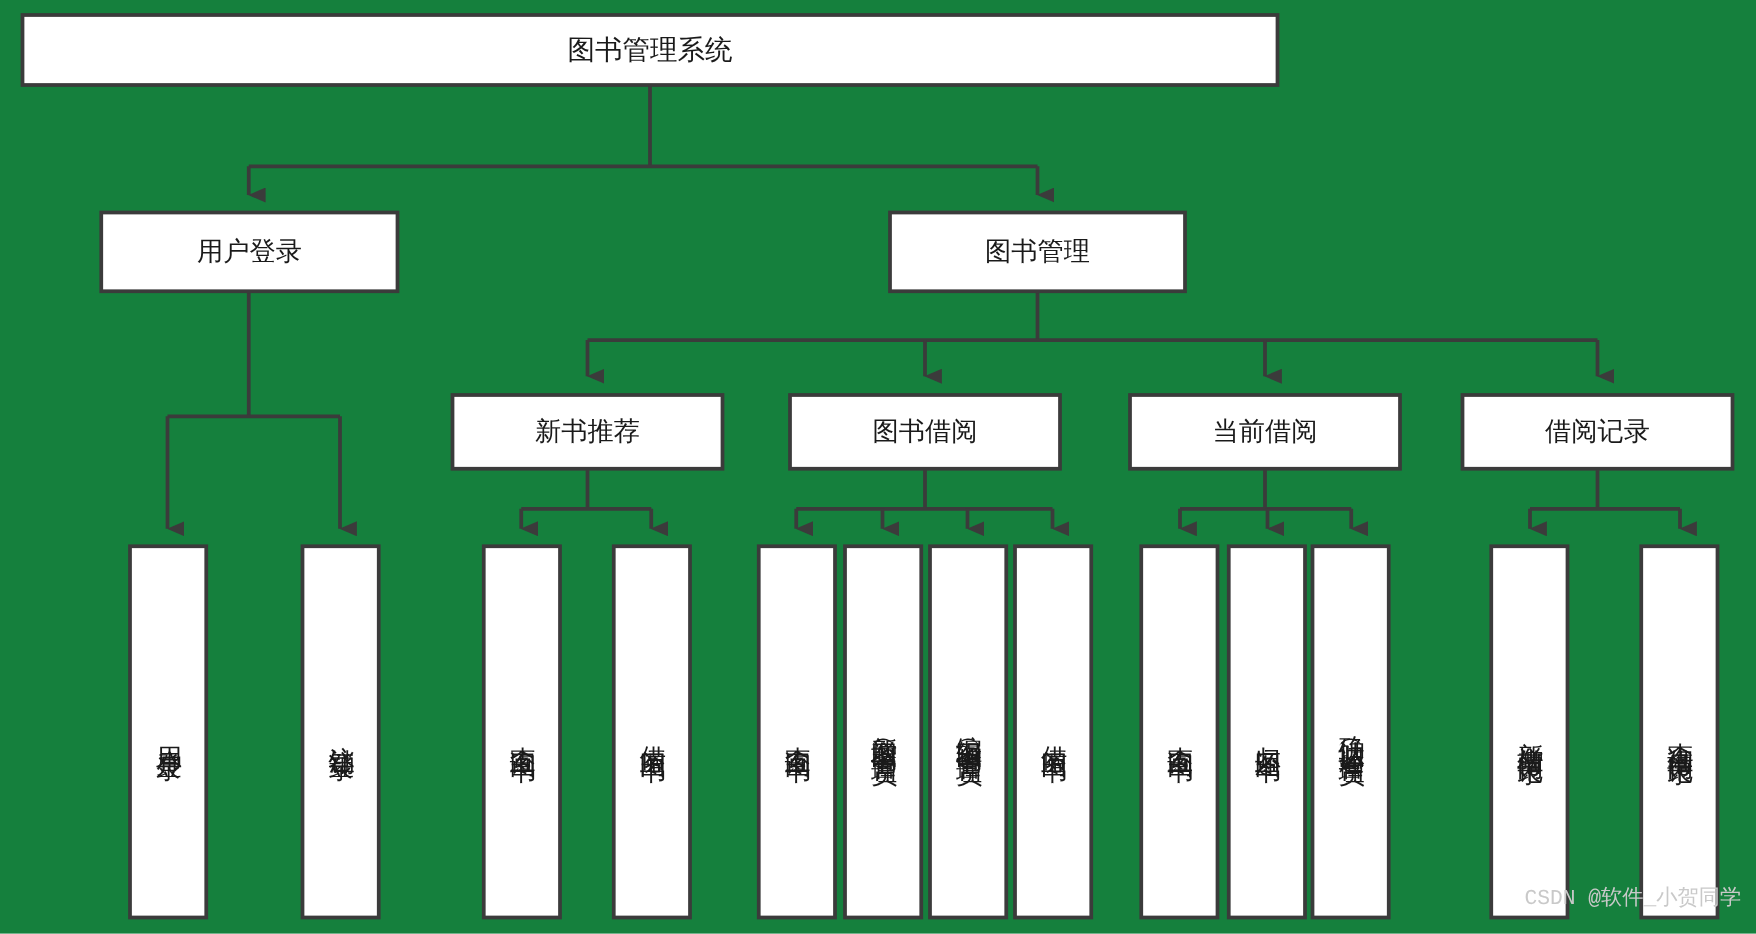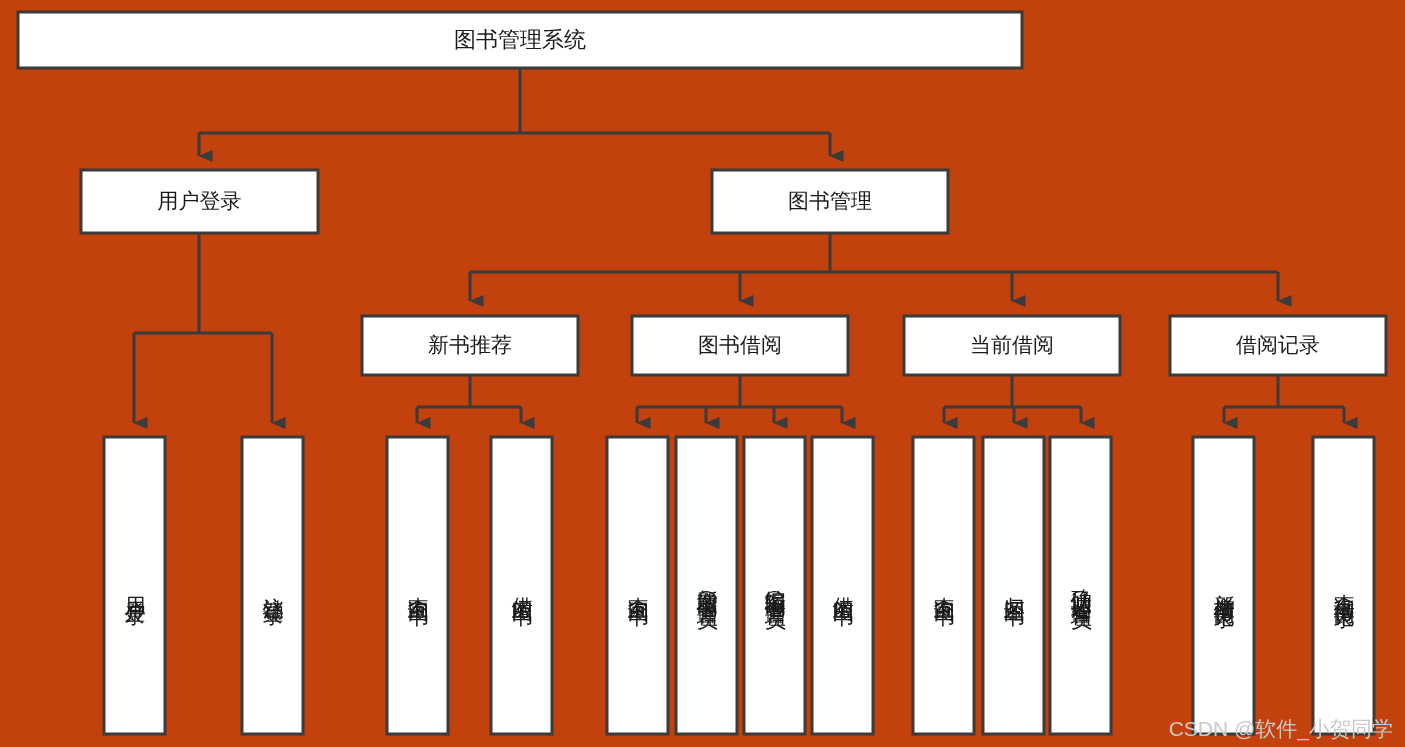--- a/index.html
+++ b/index.html
@@ -8,21 +8,21 @@
     padding: 0;
     background: #ffffff;
   }
   body {
     font-family: "Liberation Sans", "DejaVu Sans", sans-serif;
   }
   #diagram-root {
     position: relative;
     width: 1405px;
     height: 747px;
-    background: #c2410c;
+    background: #15803d;
     overflow: hidden;
   }
   svg#tree-svg {
     position: absolute;
     left: 0;
     top: 0;
     width: 1405px;
     height: 747px;
     display: block;
   }
@@ -71,23 +71,23 @@
     font-size: 21px;
     line-height: 1.12;
     letter-spacing: 3px;
     color: #1a1a1a;
     white-space: nowrap;
     text-align: center;
   }
   .watermark {
     position: absolute;
     right: 12px;
-    bottom: 4px;
-    font-family: Liberation Sans, sans-serif;
-    font-size: 21px;
+    bottom: 18px;
+    font-family: Liberation Mono, monospace;
+    font-size: 17px;
     color: #c9c9c9;
     white-space: nowrap;
     user-select: none;
   }
 </style>
 </head>
 <body>
 
 <div id="diagram-root">
 

